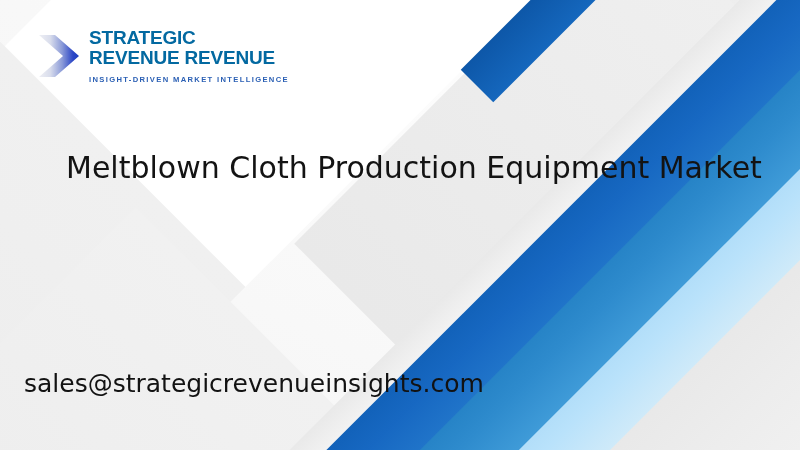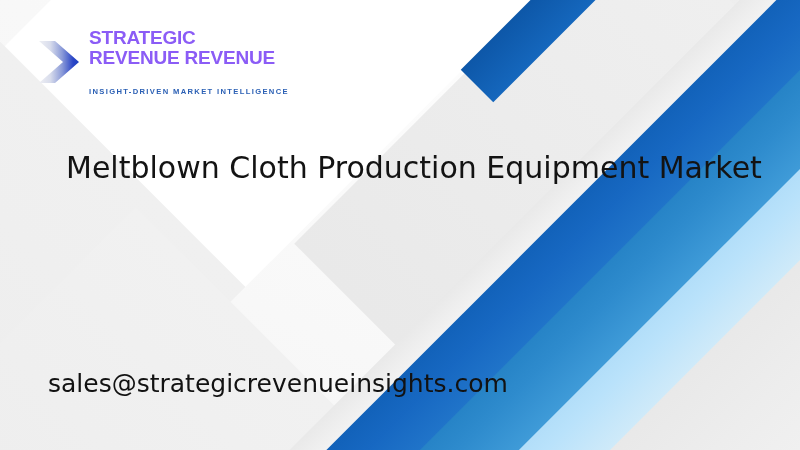--- a/index.html
+++ b/index.html
@@ -139,51 +139,51 @@
     display: flex;
     flex-direction: column;
     justify-content: center;
   }
   .logo-line {
     font-family: "Liberation Sans", sans-serif;
     font-weight: bold;
     font-size: 19px;
     line-height: 19.5px;
     letter-spacing: -0.2px;
-    color: #8b5cf6;
+    color: #0369a1;
     white-space: nowrap;
   }
   .logo-tagline {
     font-family: "Liberation Sans", sans-serif;
     font-size: 7.6px;
     font-weight: bold;
     letter-spacing: 1.35px;
     color: #2a5fb4;
-    margin-top: 20px;
+    margin-top: 8px;
     white-space: nowrap;
   }
 
   
   .title {
     position: absolute;
     left: 66px;
     top: 148px;
     width: 900px;
     font-family: "DejaVu Sans", sans-serif;
     font-size: 30px;
     font-weight: normal;
     color: #131313;
     white-space: nowrap;
     line-height: 40px;
   }
 
   
   .email {
     position: absolute;
-    left: 48px;
+    left: 24px;
     top: 368px;
     font-family: "DejaVu Sans", sans-serif;
     font-size: 25px;
     font-weight: normal;
     color: #121212;
     white-space: nowrap;
     line-height: 32px;
   }
 </style>
 </head>

